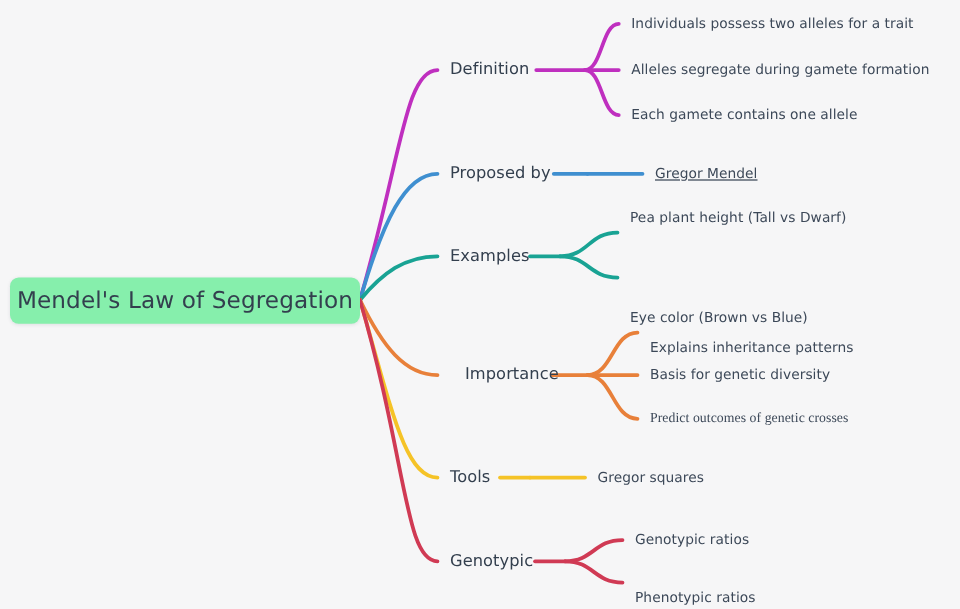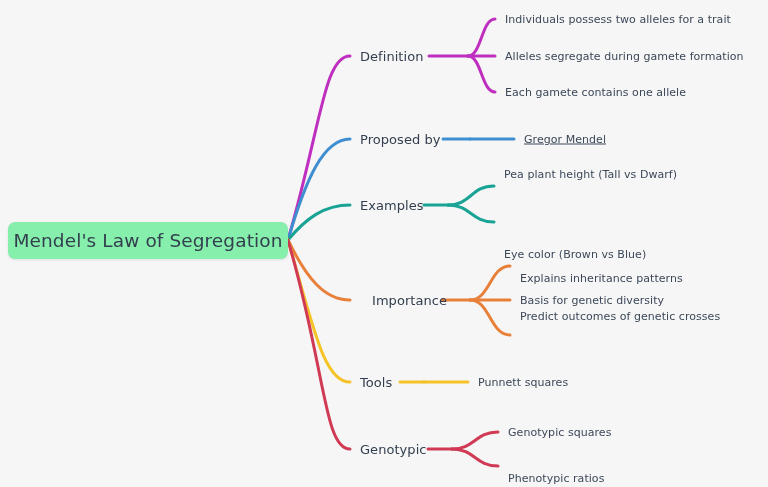--- a/index.html
+++ b/index.html
@@ -105,21 +105,21 @@
       <div class="node-label leaf-label" style="left: 505px; top: 56px;">Alleles segregate during gamete formation</div>
       <div class="node-label leaf-label" style="left: 505px; top: 92px;">Each gamete contains one allele</div>
       <div class="node-label branch-label" style="left: 360px; top: 139px;">Proposed by</div>
       <div class="node-label leaf-label" style="left: 524px; top: 139px; text-decoration: underline;">Gregor Mendel</div>
       <div class="node-label branch-label" style="left: 360px; top: 205px;">Examples</div>
       <div class="node-label leaf-label" style="left: 504px; top: 174px;">Pea plant height (Tall vs Dwarf)</div>
       <div class="node-label leaf-label" style="left: 504px; top: 222px; margin-top: 32px;">Eye color (Brown vs Blue)</div>
       <div class="node-label branch-label" style="left: 372px; top: 300px;">Importance</div>
       <div class="node-label leaf-label" style="left: 520px; top: 266px; margin-top: 12px;">Explains inheritance patterns</div>
       <div class="node-label leaf-label" style="left: 520px; top: 300px;">Basis for genetic diversity</div>
-      <div class="node-label leaf-label" style="left: 520px; top: 316px;">Predict outcomes of genetic crosses</div>
+      <div class="node-label leaf-label" style="left: 520px; top: 335px; font-family: Liberation Serif, serif;">Predict outcomes of genetic crosses</div>
       <div class="node-label branch-label" style="left: 360px; top: 382px;">Tools</div>
-      <div class="node-label leaf-label" style="left: 478px; top: 382px;">Punnett squares</div>
+      <div class="node-label leaf-label" style="left: 478px; top: 382px;">Gregor squares</div>
       <div class="node-label branch-label" style="left: 360px; top: 449px;">Genotypic</div>
-      <div class="node-label leaf-label" style="left: 508px; top: 432px;">Genotypic squares</div>
+      <div class="node-label leaf-label" style="left: 508px; top: 432px;">Genotypic ratios</div>
       <div class="node-label leaf-label" style="left: 508px; top: 466px; margin-top: 12px;">Phenotypic ratios</div>
     </div>
 
 </div>
 
 </body></html>

